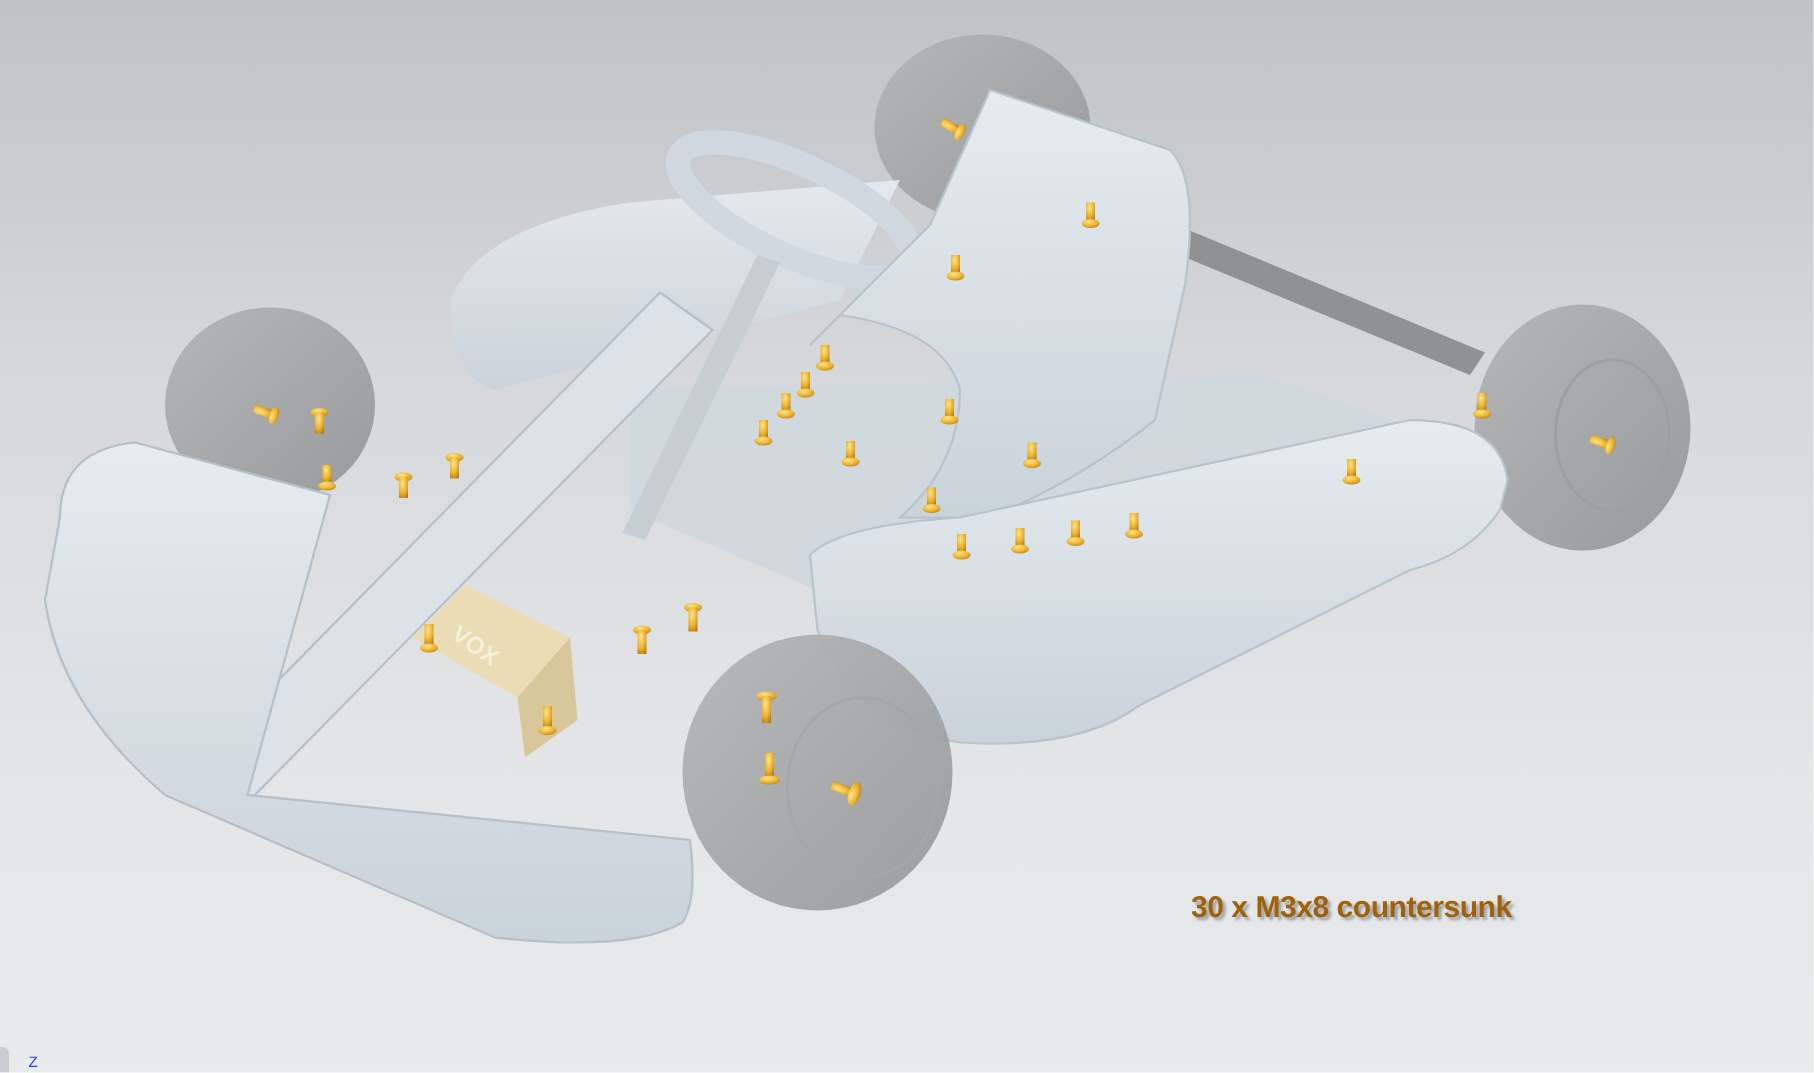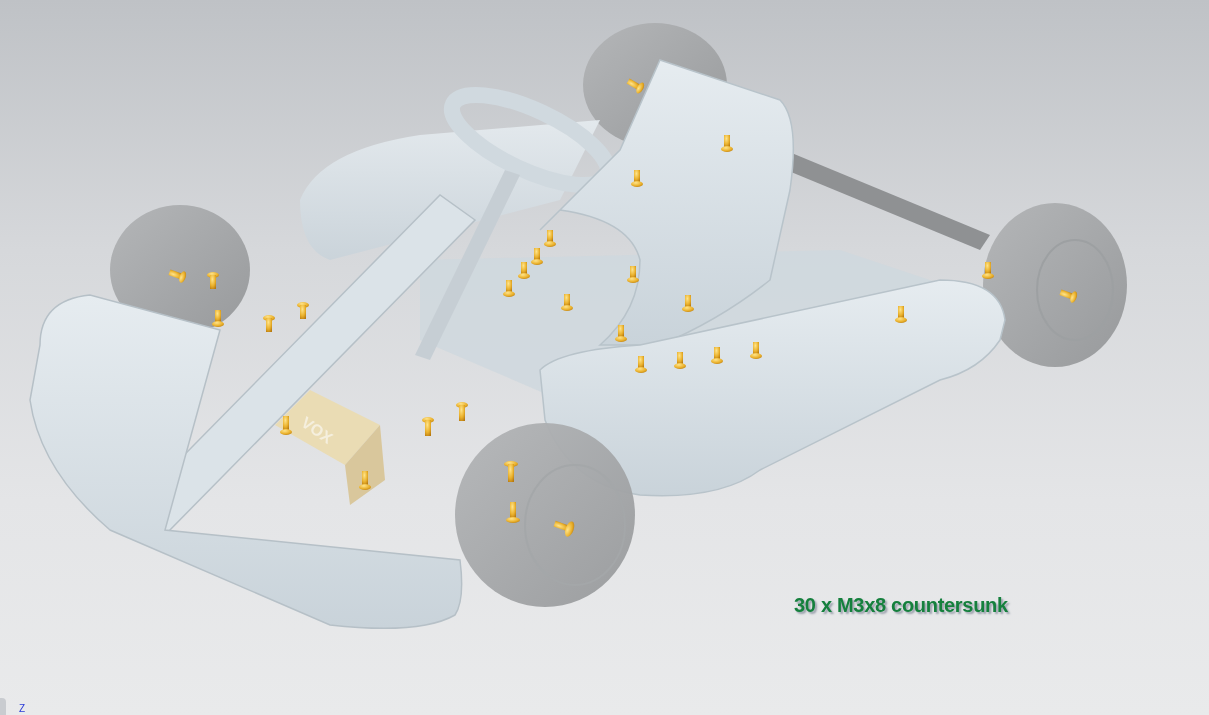--- a/index.html
+++ b/index.html
@@ -193,16 +193,16 @@
           <rect x="-3" y="-16" width="6" height="16"></rect>
           <ellipse cx="0" cy="2" rx="7" ry="3"></ellipse>
         </g>
       <g transform="translate(564,527) rotate(-70)">
           <rect x="-3" y="-10" width="6" height="16"></rect>
           <ellipse cx="0" cy="6" rx="8" ry="4"></ellipse>
         </g>
     </g>
   </svg>
 
-  <div class="label" style="color:#15803d;">30 x M3x8 countersunk</div>
+  <div class="label" style="color:#a16207;">30 x M3x8 countersunk</div>
   <div class="triad"></div>
   <div class="axis">Z</div>
 </div>
 
 </body></html>

